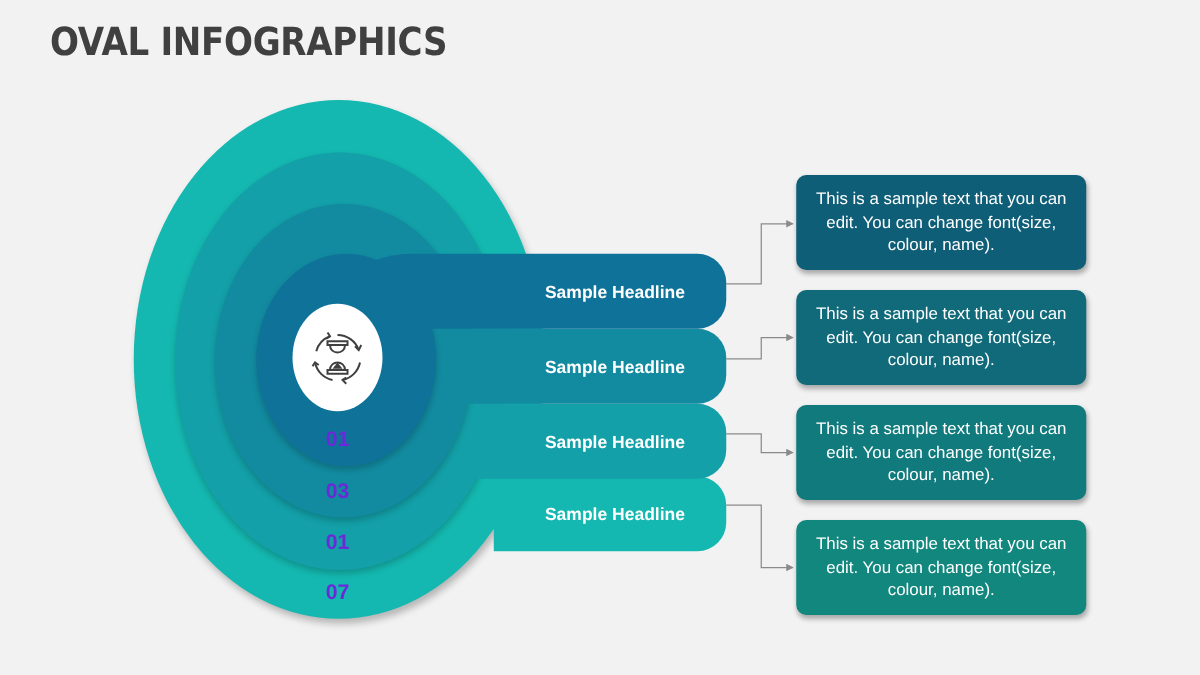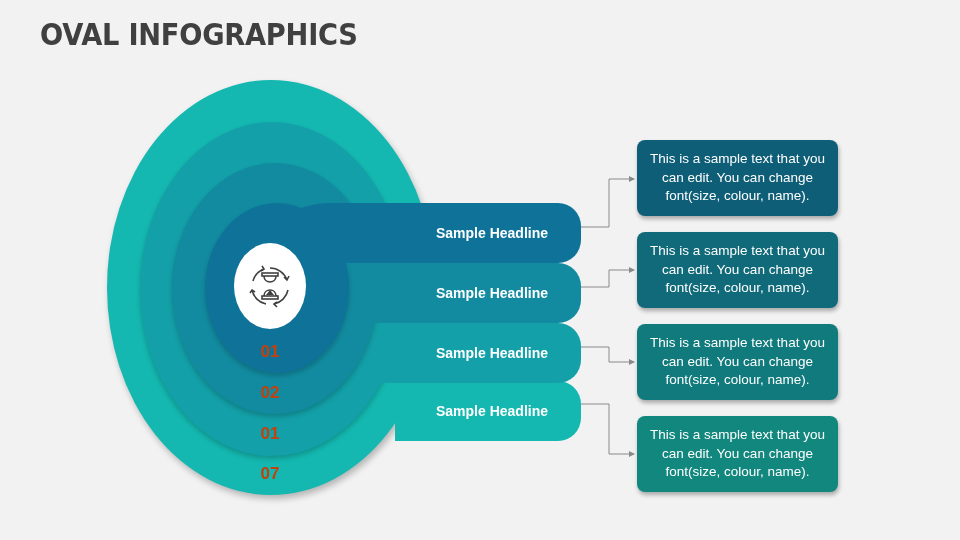--- a/index.html
+++ b/index.html
@@ -19,28 +19,28 @@
   .pill {
     position: absolute; height: 60px; border-radius: 0 23px 23px 0;
     display: flex; align-items: center; justify-content: flex-end; padding-right: 33px;
     color: #fff; font-weight: bold; font-size: 14px;
   }
   .pill.p1 { left: 270px; top: 203px; width: 311px; border-top-left-radius: 60px 40px; }
   .pill.p2 { left: 330px; top: 263px; width: 251px; }
   .pill.p3 { left: 365px; top: 323px; width: 216px; }
   .pill.p4 { left: 395px; top: 381px; width: 186px; }
   .num {
-    position: absolute; width: 60px; text-align: center; color: #c2410c; font-weight: bold; font-size: 17px;
+    position: absolute; width: 60px; text-align: center; color: #6d28d9; font-weight: bold; font-size: 17px;
   }
   .icon-circle {
     position: absolute; left: 234px; top: 243px; width: 72px; height: 86px; border-radius: 50%;
     background: #fff; display: flex; align-items: center; justify-content: center;
   }
   .textbox {
-    position: absolute; left: 637px; width: 201px; height: 76px; border-radius: 8px;
+    position: absolute; left: 637px; width: 232px; height: 76px; border-radius: 8px;
     color: #fff; font-size: 13.5px; line-height: 18.5px; text-align: center;
     display: flex; align-items: center; justify-content: center; padding: 0 8px;
     box-shadow: 1px 3px 4px rgba(0,0,0,0.3);
   }
   svg.connectors { position: absolute; left: 0; top: 0; width: 960px; height: 540px; pointer-events: none; }
 </style>
 </head>
 <body>
 
 <div class="title">OVAL INFOGRAPHICS</div>
@@ -77,21 +77,21 @@
     <path d="M18 6 l2 3 l-3 2"></path>
     <rect x="18" y="13" width="16" height="3"></rect>
     <rect x="18" y="36" width="16" height="3"></rect>
     <path d="M20 16 C20 24 32 24 32 16"></path>
     <path d="M20 36 C20 28 32 28 32 36"></path>
     <path d="M22 35 L26 30 L30 35 Z" fill="#404040" stroke="none"></path>
   </svg>
 </div>
 
 <div class="num" style="left:240px; top:342px;">01</div>
-<div class="num" style="left:240px; top:383px;">02</div>
+<div class="num" style="left:240px; top:383px;">03</div>
 <div class="num" style="left:240px; top:424px;">01</div>
 <div class="num" style="left:240px; top:464px;">07</div>
 
 <svg class="connectors">
   <defs>
     <marker id="arr" markerWidth="6" markerHeight="6" refX="5" refY="3" orient="auto">
       <path d="M0,0 L6,3 L0,6 Z" fill="#8a8a8a"></path>
     </marker>
   </defs>
   <polyline points="581,227 609,227 609,179 634,179" fill="none" stroke="#8a8a8a" stroke-width="1" marker-end="url(#arr)"></polyline>

